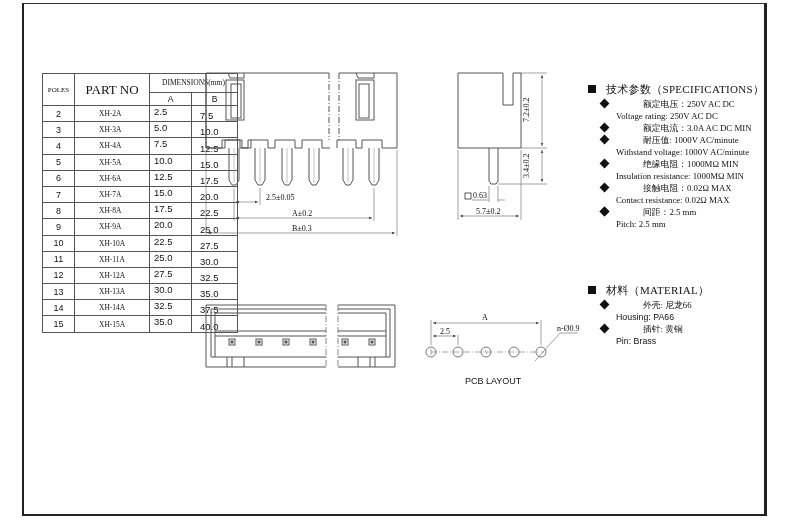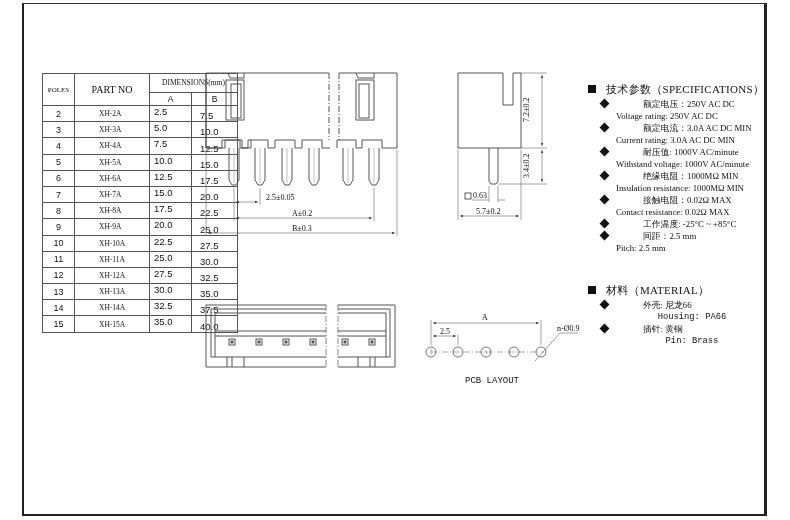--- a/index.html
+++ b/index.html
@@ -24,33 +24,33 @@
 
   
   .specs { position: absolute; left: 588px; top: 83px; width: 180px; font-size: 9px; line-height: 12px; }
   .sec-title { font-size: 11px; letter-spacing: 0.3px; margin-bottom: 3px; display: flex; align-items: center; }
   .sq { display: inline-block; width: 8px; height: 8px; background: #111; margin-right: 10px; }
   .item { position: relative; padding-left: 28px; }
   .item .dia { position: absolute; left: 13px; top: 2px; width: 7px; height: 7px; background: #111; transform: rotate(45deg); }
   .item .cn { display: block; font-size: 8.8px; margin-left: 27px; }
   .item .en { display: block; font-size: 8.8px; }
   .mat { position: absolute; left: 588px; top: 284px; width: 180px; font-size: 9px; line-height: 12px; }
-  .mono { font-family: Liberation Mono, monospace; font-size: 8px; text-align: center; }
+  .mono { font-family: Liberation Sans, sans-serif; font-size: 8px; }
   .lbl { position: absolute; font-size: 8px; white-space: nowrap; }
 </style>
 </head>
 <body>
 
 <div class="frame"></div>
 
 <table class="dims">
   <tbody>
       <tr>
     <th class="h-poles" rowspan="2">POLES</th>
-    <th rowspan="2" style="font-size:10px">PART NO</th>
+    <th rowspan="2" style="font-size:13px">PART NO</th>
     <th colspan="2" style="height:17px">DIMENSIONS(mm)</th>
   </tr>
   <tr>
     <th class="sub">A</th>
     <th class="sub">B</th>
   </tr>
   </tbody>
     <tbody id="tbody">
       <tr>
         <td class="poles">2</td>
@@ -268,40 +268,38 @@
   </div>
   <div id="spec-items">
       <div class="item">
         <span class="dia"></span>
         <span class="cn">额定电压：250V AC DC</span>
         <span class="en">Voltage rating: 250V AC DC</span>
       </div>
       <div class="item">
         <span class="dia"></span>
         <span class="cn">额定电流：3.0A AC DC   MIN</span>
-        <span class="en">Current rating: 3.0A  AC DC  MIN</span>
       </div>
       <div class="item">
         <span class="dia"></span>
         <span class="cn">耐压值: 1000V AC/minute</span>
         <span class="en">Withstand voltage: 1000V AC/minute</span>
       </div>
       <div class="item">
         <span class="dia"></span>
         <span class="cn">绝缘电阻：1000MΩ  MIN</span>
         <span class="en">Insulation resistance: 1000MΩ  MIN</span>
       </div>
       <div class="item">
         <span class="dia"></span>
         <span class="cn">接触电阻：0.02Ω  MAX</span>
         <span class="en">Contact resistance:  0.02Ω  MAX</span>
       </div>
       <div class="item">
         <span class="dia"></span>
-        <span class="cn">工作温度: -25°C ~ +85°C</span>
       </div>
       <div class="item">
         <span class="dia"></span>
         <span class="cn">间距：2.5 mm</span>
         <span class="en">Pitch: 2.5 mm</span>
       </div>
     </div>
 </div>
 
 <div class="mat">

